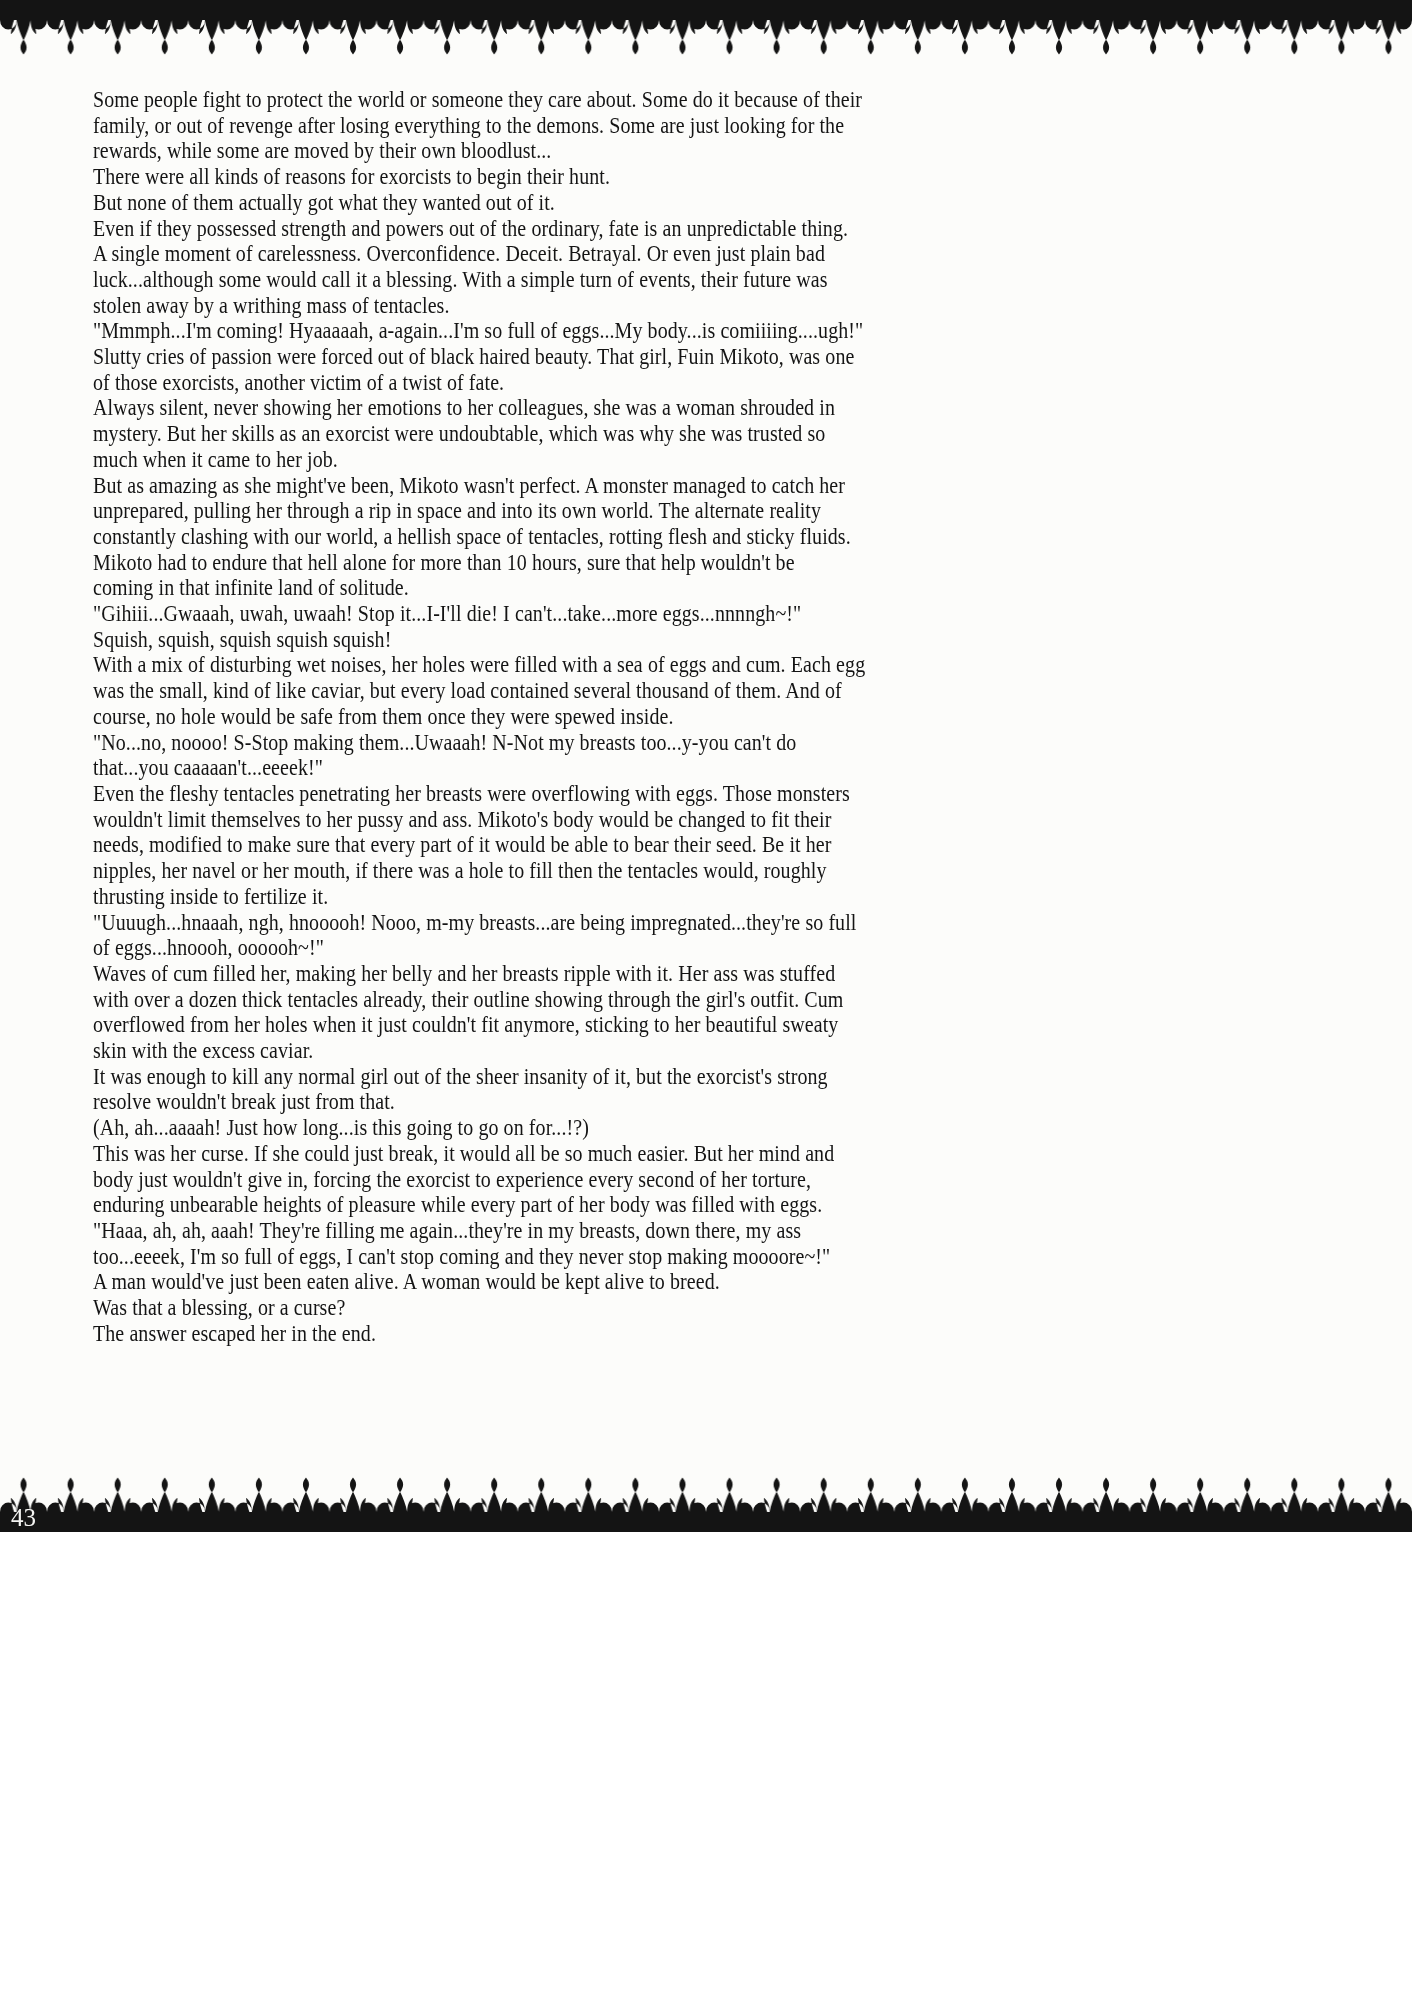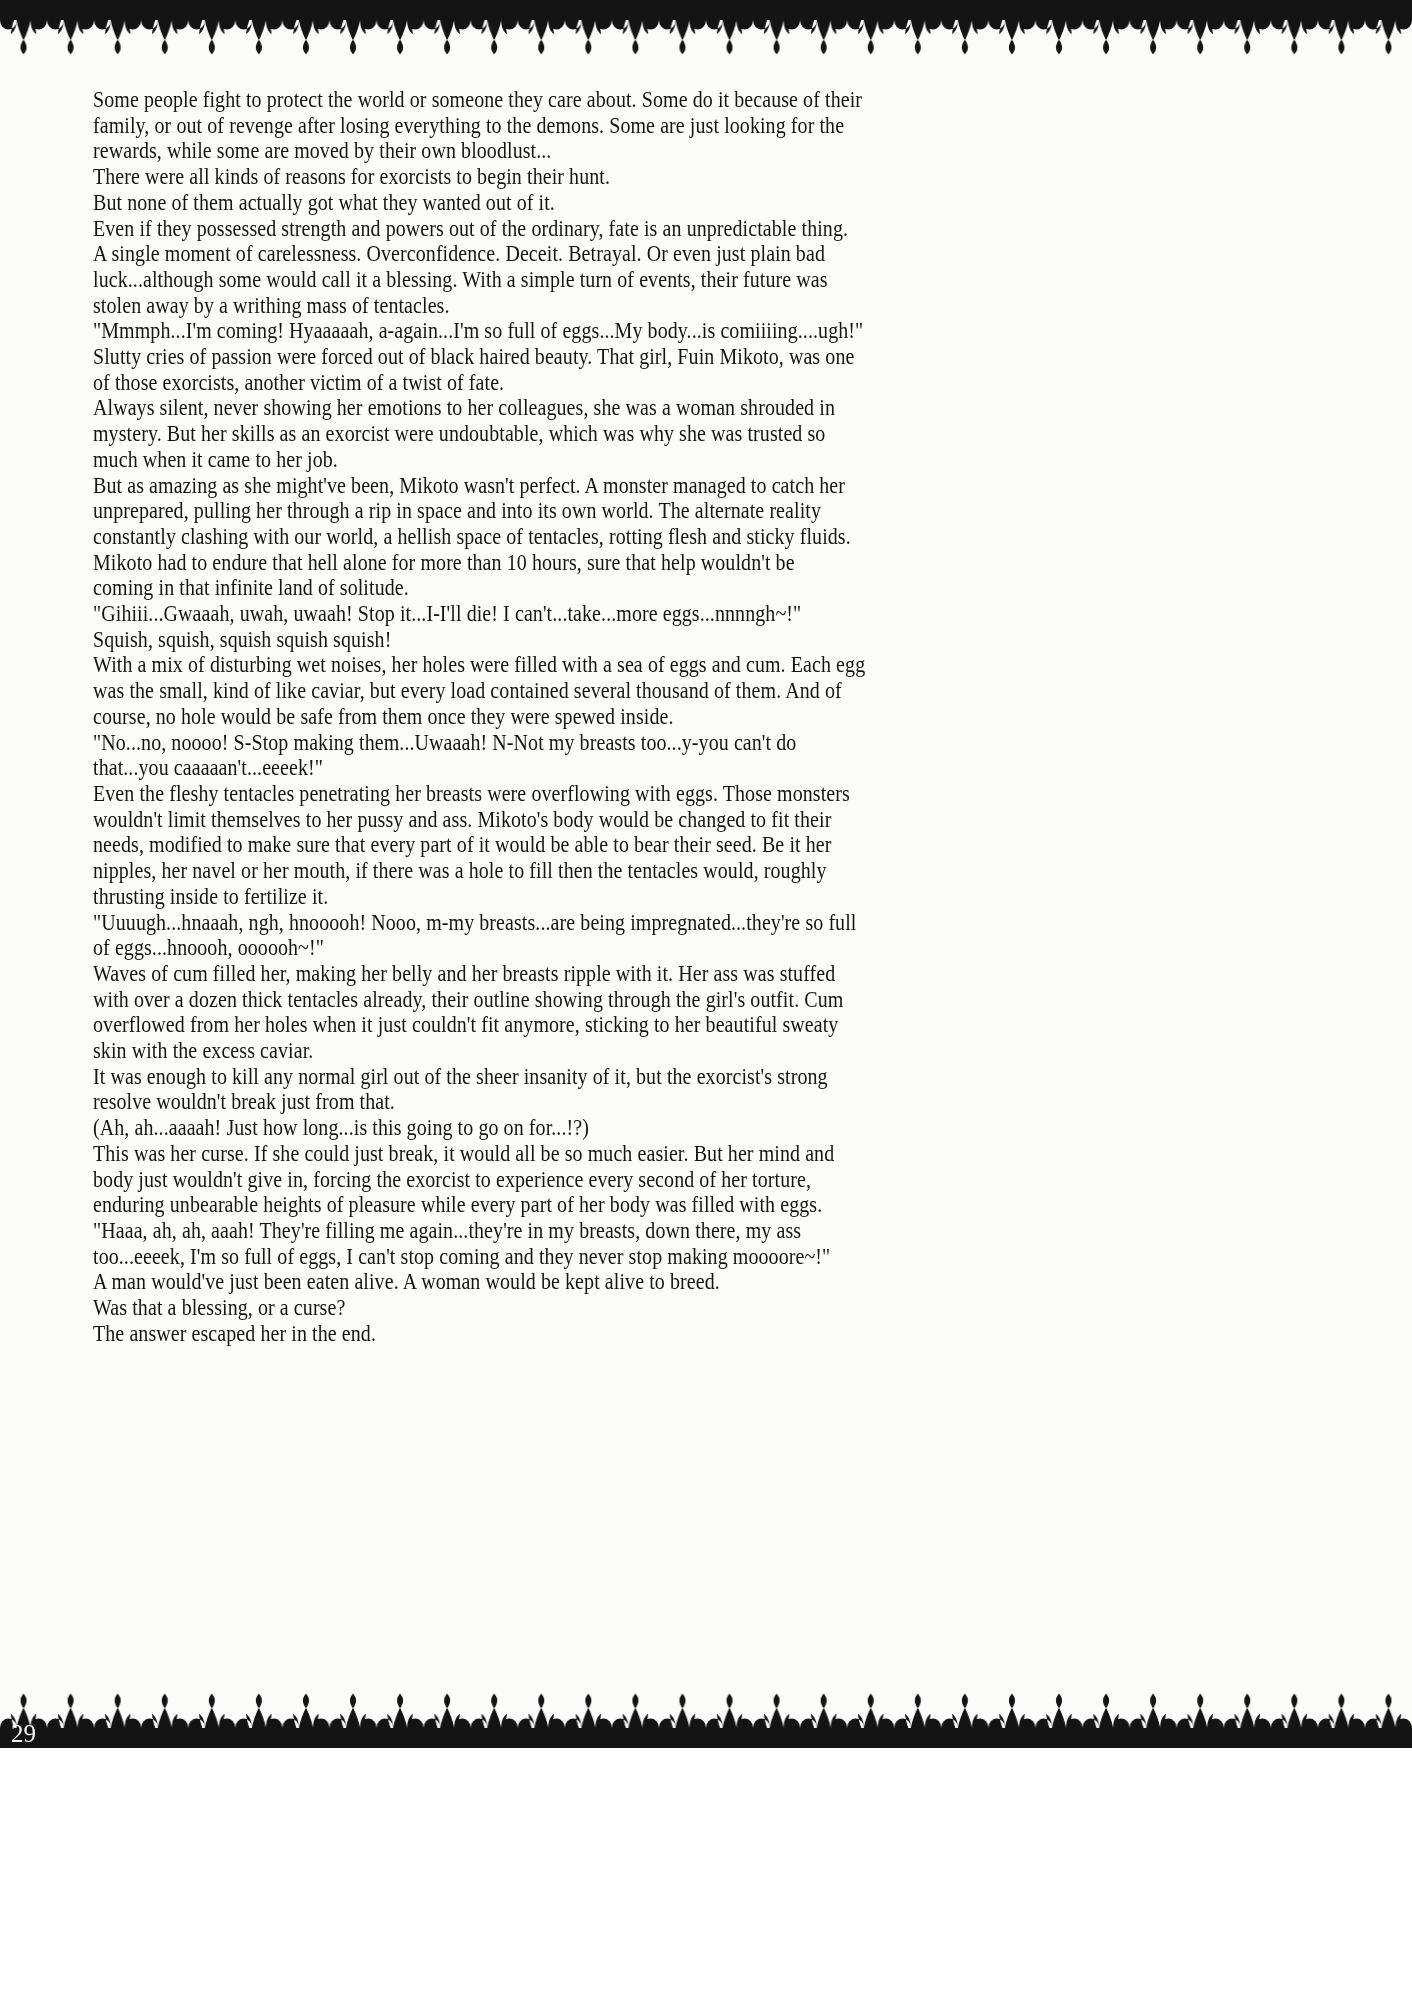--- a/index.html
+++ b/index.html
@@ -3,21 +3,21 @@
 <meta charset="utf-8">
 <style>
   html, body {
     margin: 0;
     padding: 0;
     background: #ffffff;
   }
   .page {
     position: relative;
     width: 1412px;
-    height: 1748px;
+    height: 1532px;
     background: #fcfcfa;
     overflow: hidden;
     font-family: "Liberation Serif", serif;
   }
   .border-top {
     position: absolute;
     top: 0;
     left: 0;
     display: block;
   }
@@ -129,15 +129,15 @@
           M30.47,20 a8.3,9.6 0 0 0 16.6,0 Z
           M16.5,20 C17.9,27.5 20.4,33.5 23.53,40.5 C26.7,33.5 29.2,27.5 30.6,20 Z
           M16.6,20 C16.4,26.5 15.1,31 10.7,34.3 C11.4,28.6 12.7,23.8 14.1,20 Z
           M30.5,20 C30.7,26.5 32,31 36.4,34.3 C35.7,28.6 34.4,23.8 33,20 Z
           M23.53,39.5 C25.7,42.6 26.6,45.4 26.6,47.6 C26.6,50.3 25.3,52.6 23.53,54.4 C21.8,52.6 20.5,50.3 20.5,47.6 C20.5,45.4 21.4,42.6 23.53,39.5 Z"></path>
       </pattern>
     </defs>
     <rect width="1412" height="56" fill="url(#orn-b)"></rect>
   </svg>
 
-  <div class="page-num">29</div>
+  <div class="page-num">43</div>
 
 </div>
 
 </body></html>

